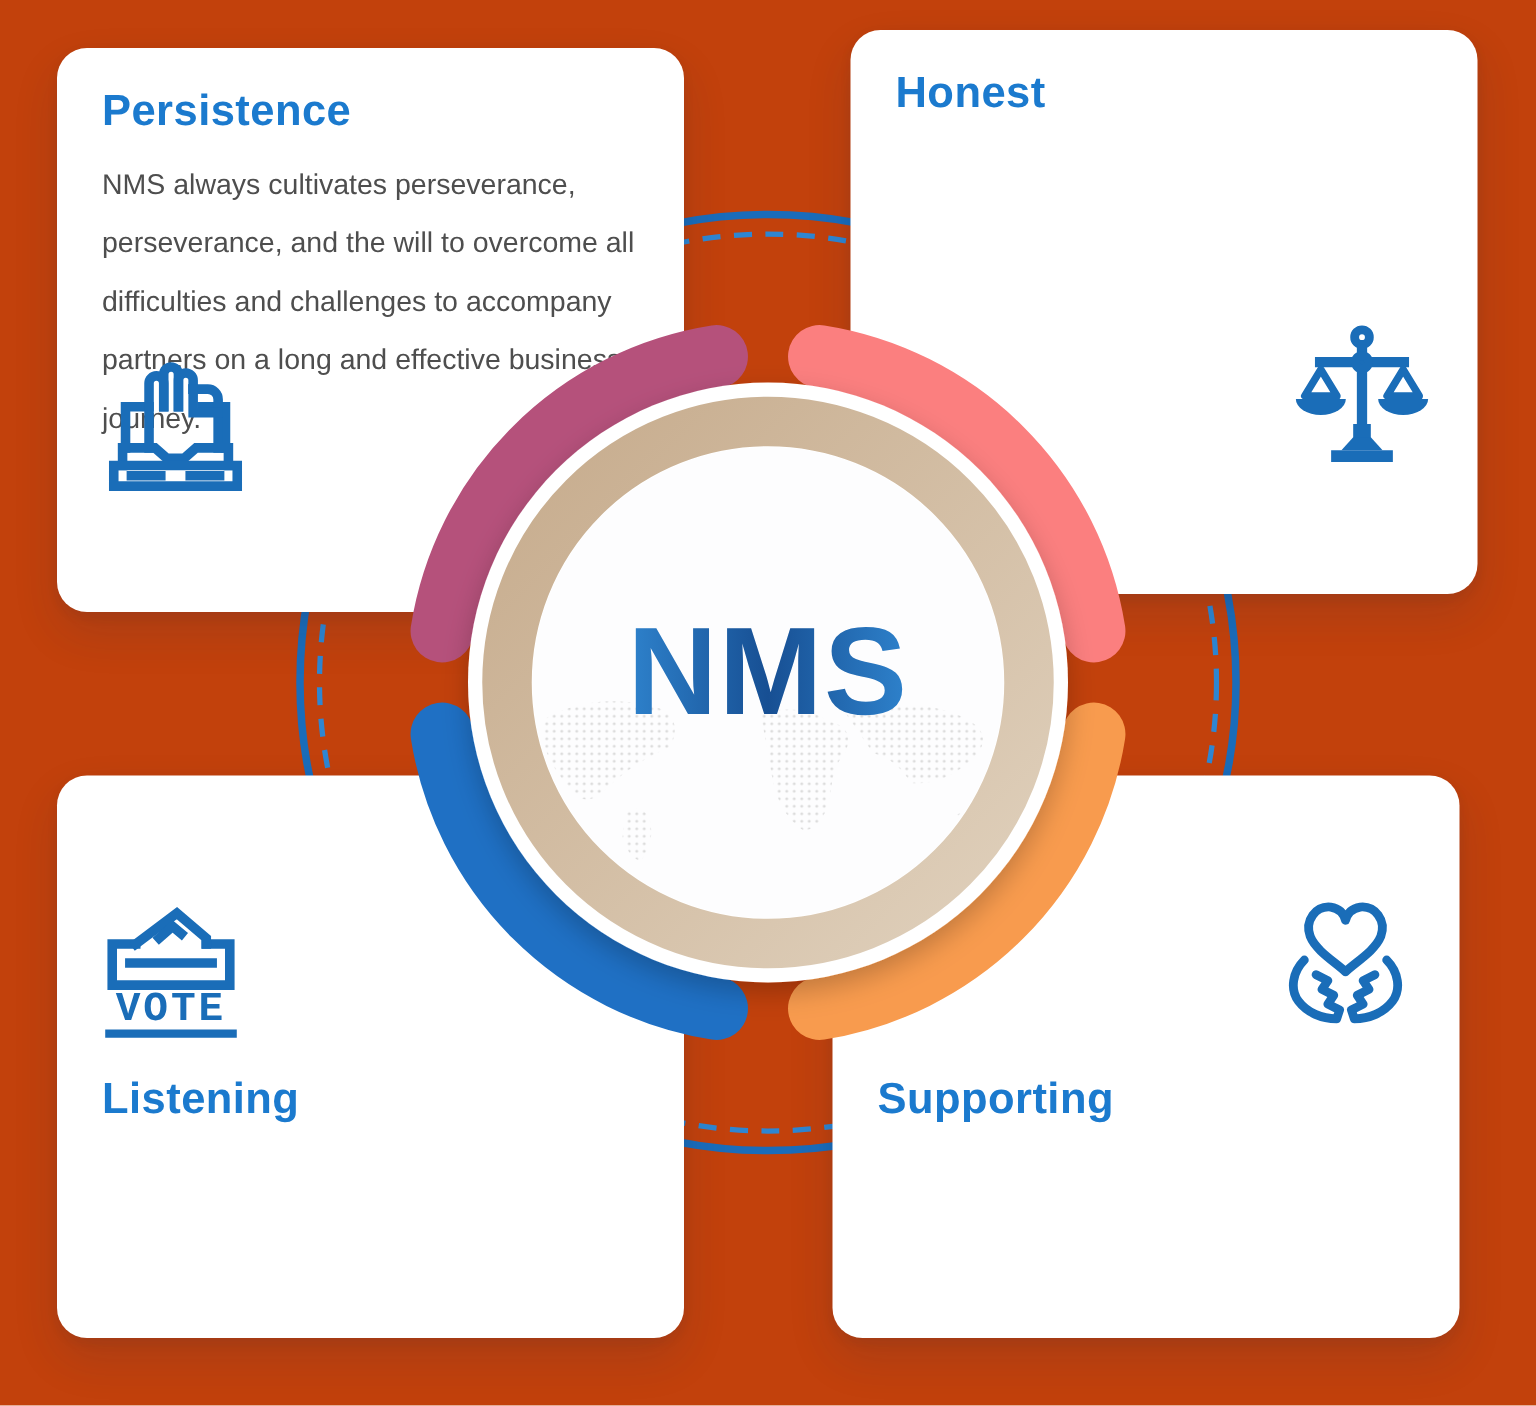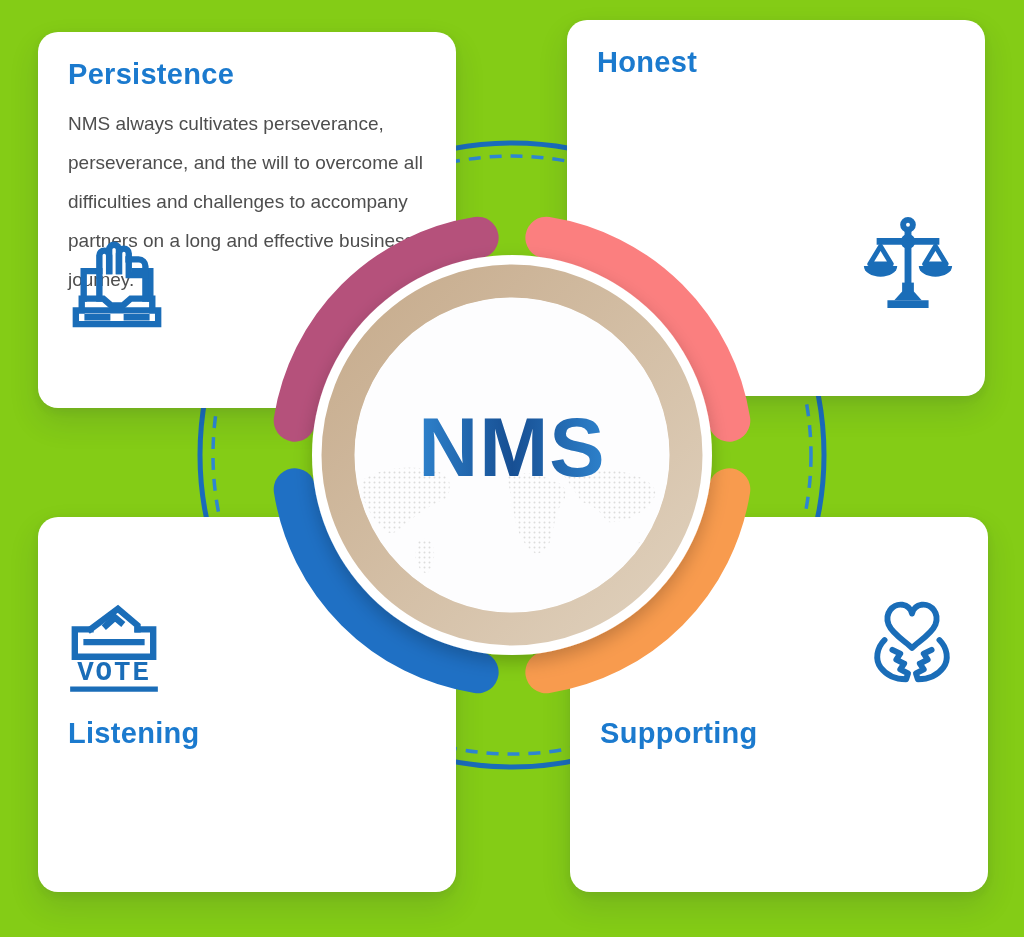--- a/index.html
+++ b/index.html
@@ -1,31 +1,31 @@
 <!DOCTYPE html>
 <html><head>
 <meta charset="utf-8">
 <style>
   html,body{margin:0;padding:0;background:#ffffff;}
   .stage{
     position:relative;width:1024px;height:937px;overflow:hidden;
-    font-family:"Liberation Sans",sans-serif;background:#84cc16;
+    font-family:"Liberation Sans",sans-serif;background:#c2410c;
   }
   
   .deco{position:absolute;left:0;top:0;z-index:0;}
   
   .card{
     position:absolute;width:418px;background:#ffffff;border-radius:20px;
     box-shadow:0 14px 30px rgba(30,40,70,.14),0 3px 8px rgba(30,40,70,.07);
     box-sizing:border-box;padding:26px 30px;z-index:1;
   }
   .card.tl{left:38px;top:32px;height:376px;}
   .card.tr{left:567px;top:20px;height:376px;}
   .card.bl{left:38px;top:517px;height:375px;padding-top:200px;}
-  .card.br{left:570px;top:517px;height:375px;padding-top:200px;}
+  .card.br{left:555px;top:517px;height:375px;padding-top:200px;}
   .card-title{
     font-size:29px;font-weight:700;color:#1b7ace;letter-spacing:.3px;margin:0;
   }
   .card-desc{
     font-size:19px;line-height:39px;color:#4e4e4e;margin:13px 0 0 0;
   }
   .icon{position:absolute;width:98px;height:98px;}
   .card.tl .icon{left:30px;top:198px;}
   .card.tr .icon{left:292px;top:194px;}
   .card.bl .icon{left:27px;top:79px;}

